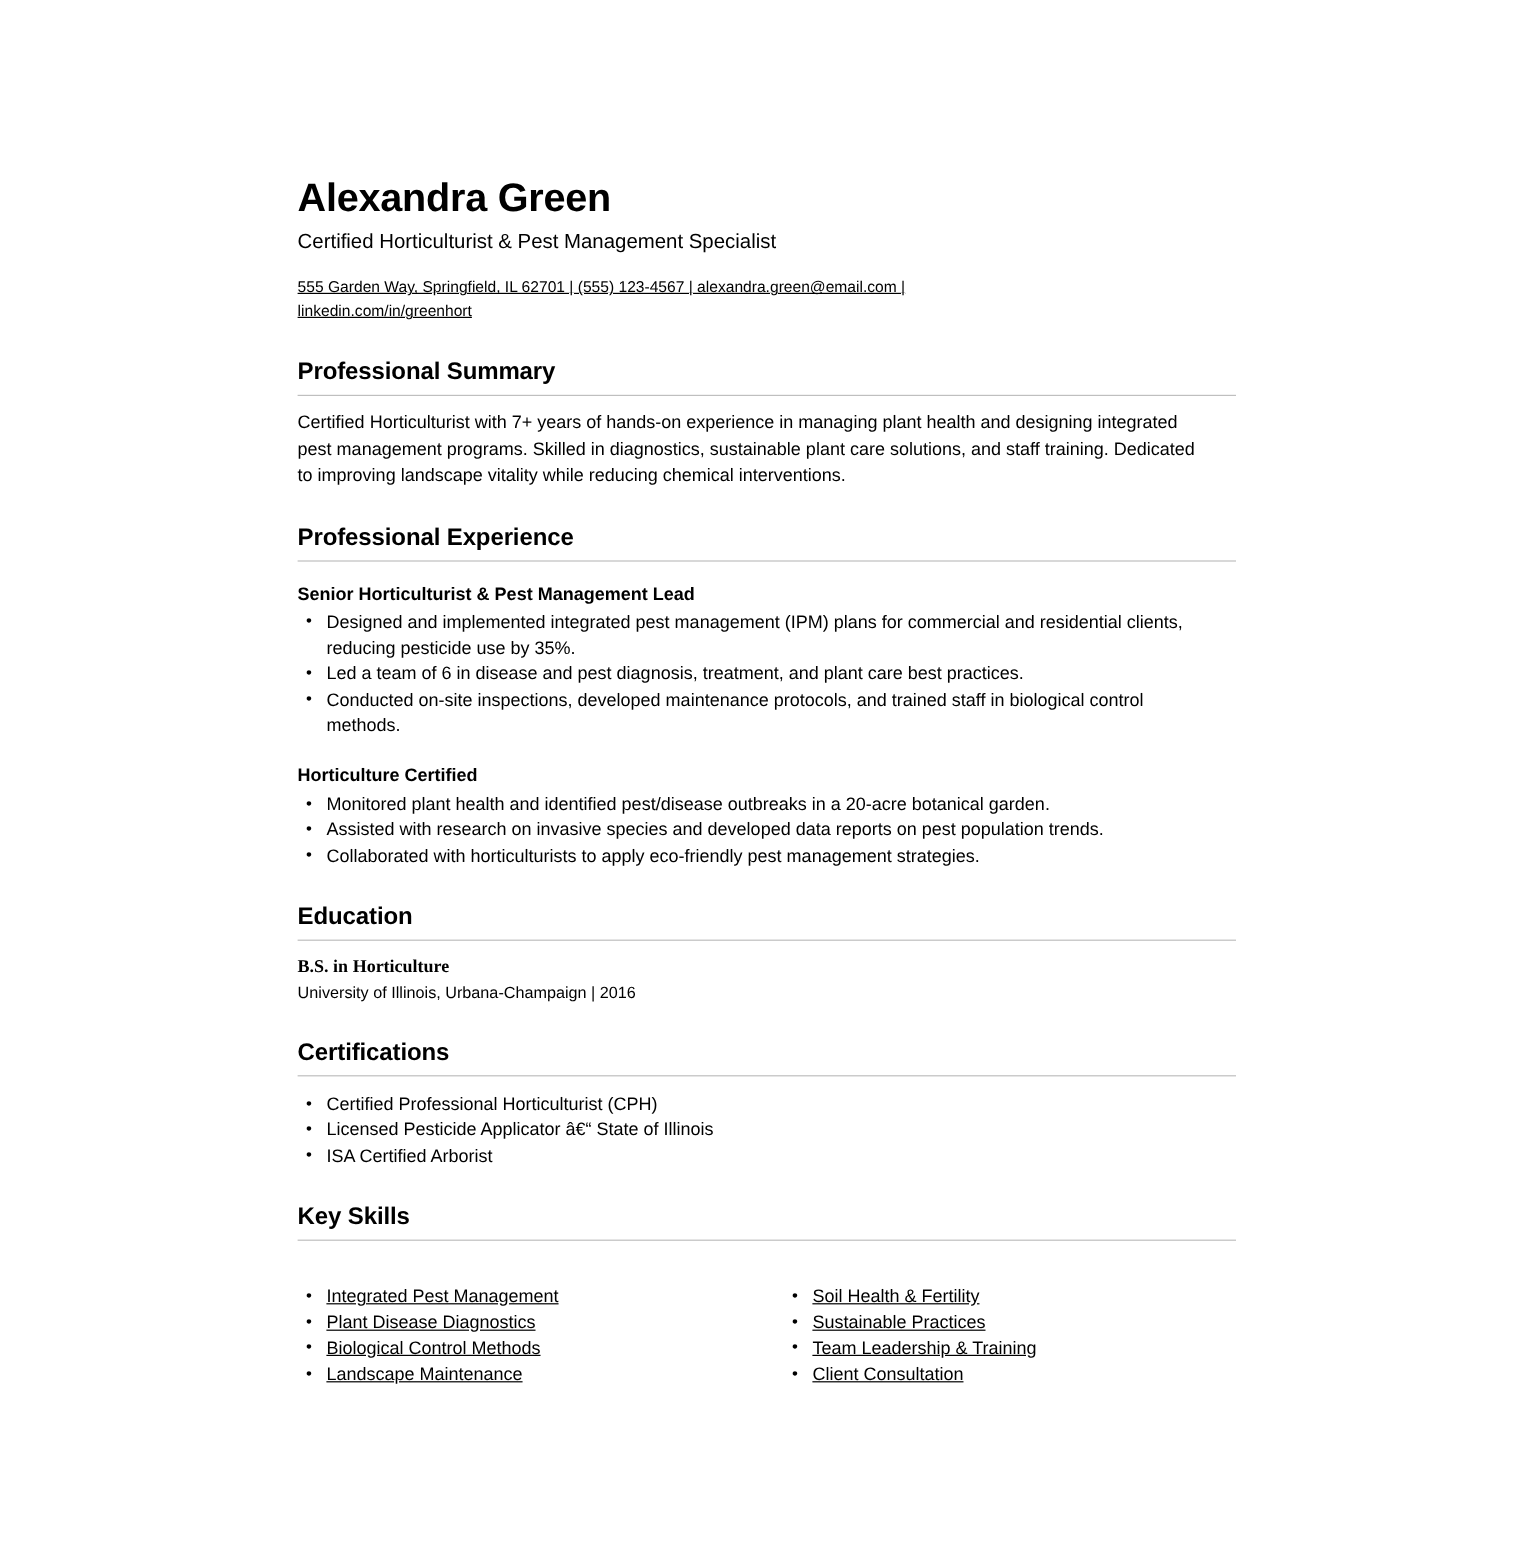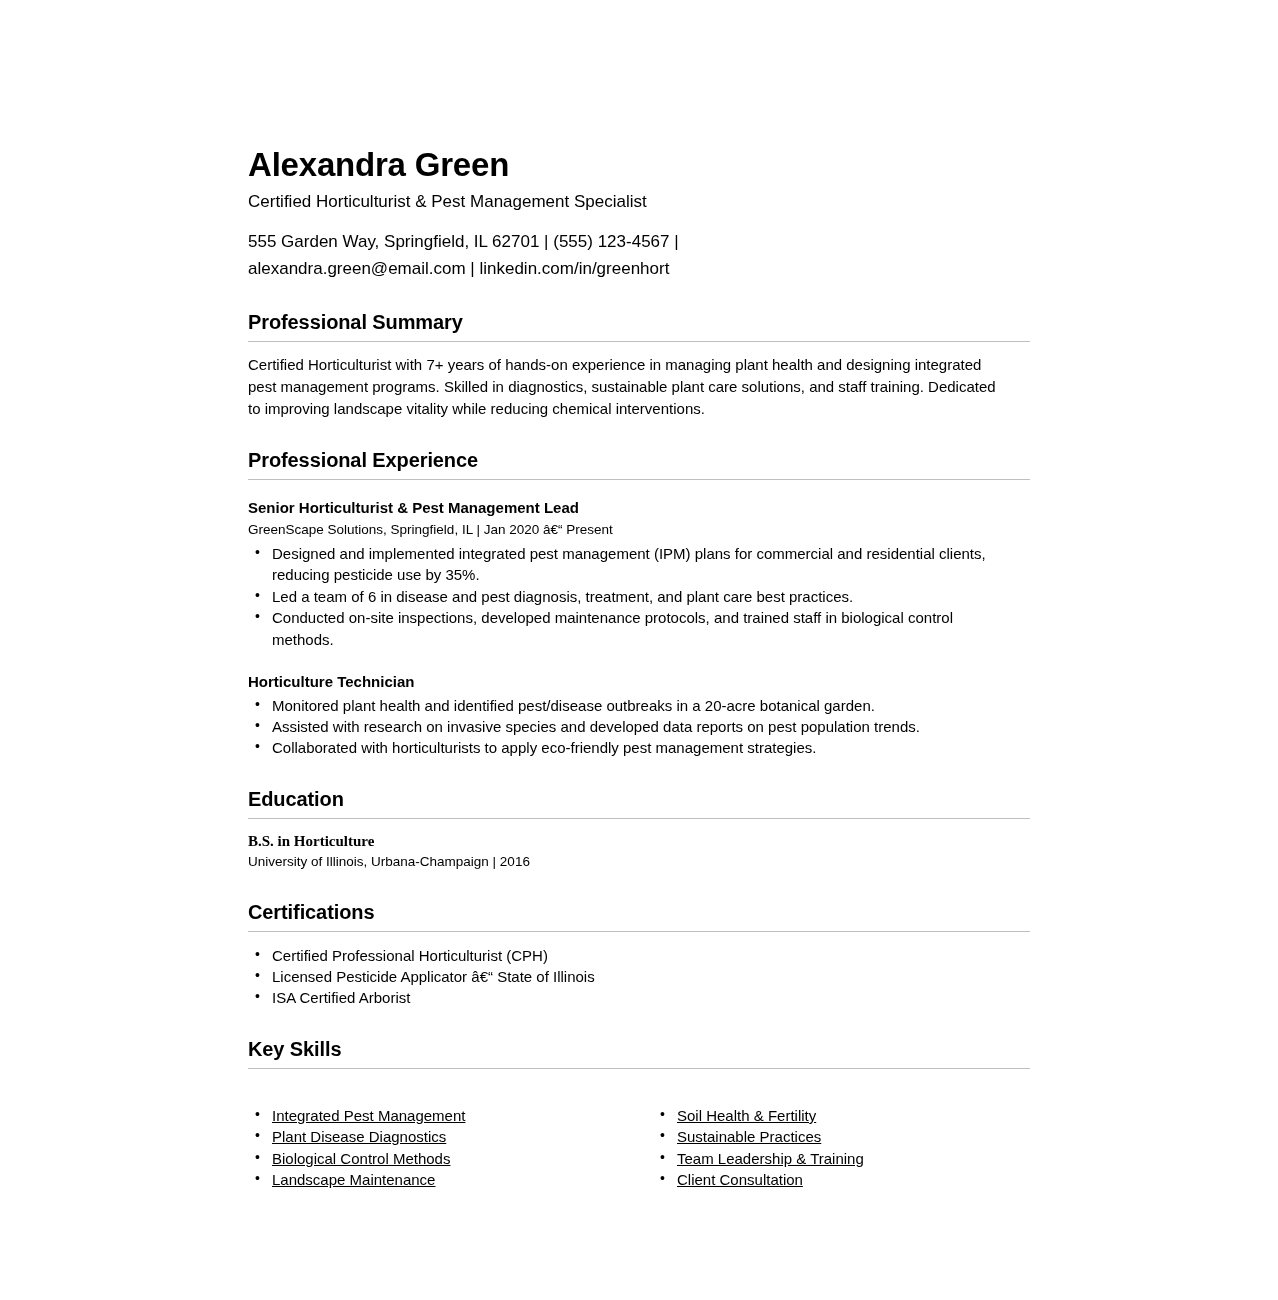--- a/index.html
+++ b/index.html
@@ -39,24 +39,25 @@
     letter-spacing: -0.2px;
     margin: 0 0 7px 0;
   }
   .tagline {
     font-size: 17px;
     font-weight: normal;
     line-height: 1.2;
     margin: 0 0 17px 0;
   }
   .contact {
-    font-size: 17px;
+    font-size: 13px;
     line-height: 1.55;
     margin: 0;
     max-width: 620px;
+    text-decoration: underline;
   }
 
   
   .section { margin-top: 28px; }
   .section-title {
     font-size: 20px;
     font-weight: bold;
     line-height: 1.2;
     margin: 0 0 7px 0;
     letter-spacing: -0.1px;
@@ -158,30 +159,29 @@
       <div class="rule"></div>
       <p class="body-text">Certified Horticulturist with 7+ years of hands-on experience in managing plant health and designing integrated pest management programs. Skilled in diagnostics, sustainable plant care solutions, and staff training. Dedicated to improving landscape vitality while reducing chemical interventions.</p>
     </div>
 
     <div class="section experience">
       <h2 class="section-title">Professional Experience</h2>
       <div class="rule"></div>
 
       <div class="job">
         <div class="job-title">Senior Horticulturist &amp; Pest Management Lead</div>
-        <div class="job-meta">GreenScape Solutions, Springfield, IL  |  Jan 2020 â€“ Present</div>
         <ul class="bullets">
           <li>Designed and implemented integrated pest management (IPM) plans for commercial and residential clients, reducing pesticide use by 35%.</li>
           <li>Led a team of 6 in disease and pest diagnosis, treatment, and plant care best practices.</li>
           <li>Conducted on-site inspections, developed maintenance protocols, and trained staff in biological control methods.</li>
         </ul>
       </div>
 
       <div class="job">
-        <div class="job-title">Horticulture Technician</div>
+        <div class="job-title">Horticulture Certified</div>
         <ul class="bullets">
           <li>Monitored plant health and identified pest/disease outbreaks in a 20-acre botanical garden.</li>
           <li>Assisted with research on invasive species and developed data reports on pest population trends.</li>
           <li>Collaborated with horticulturists to apply eco-friendly pest management strategies.</li>
         </ul>
       </div>
     </div>
 
     <div class="section education">
       <h2 class="section-title">Education</h2>

